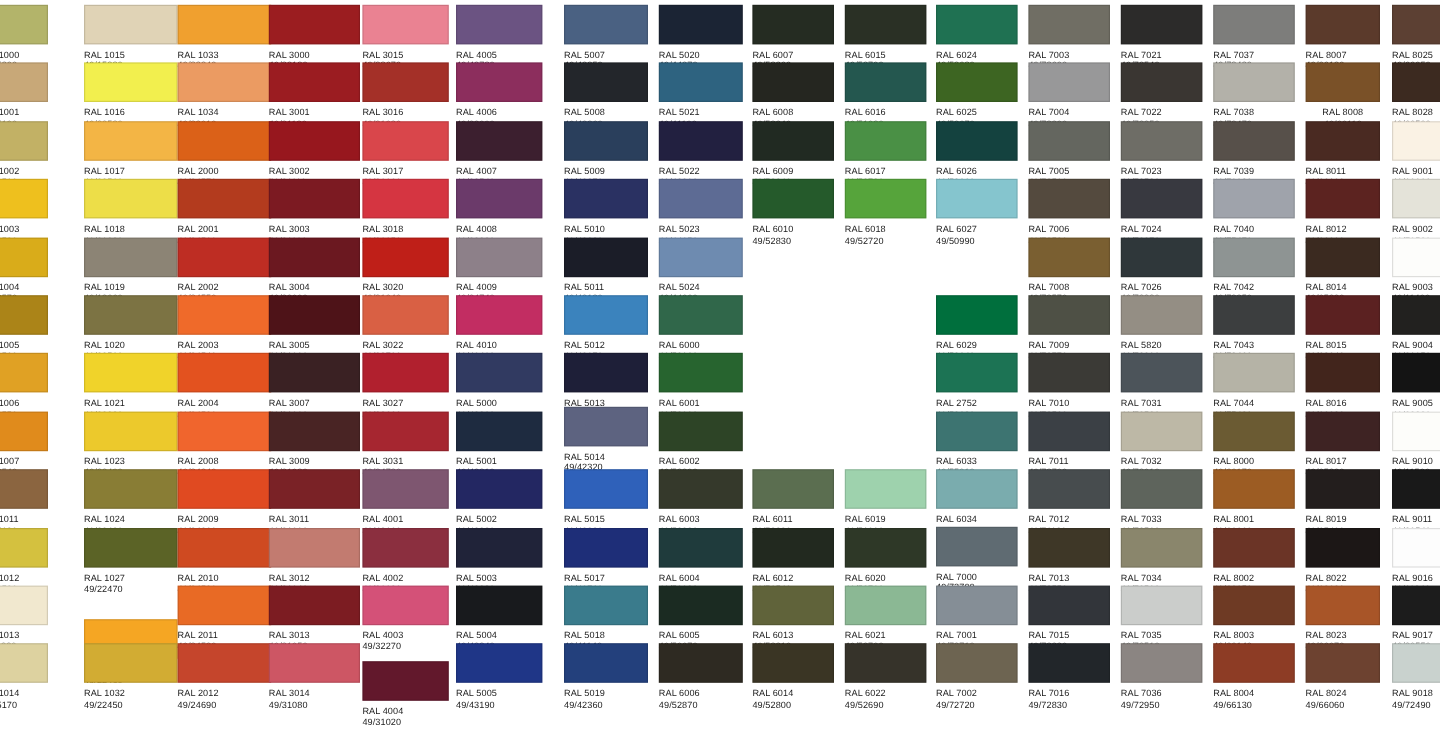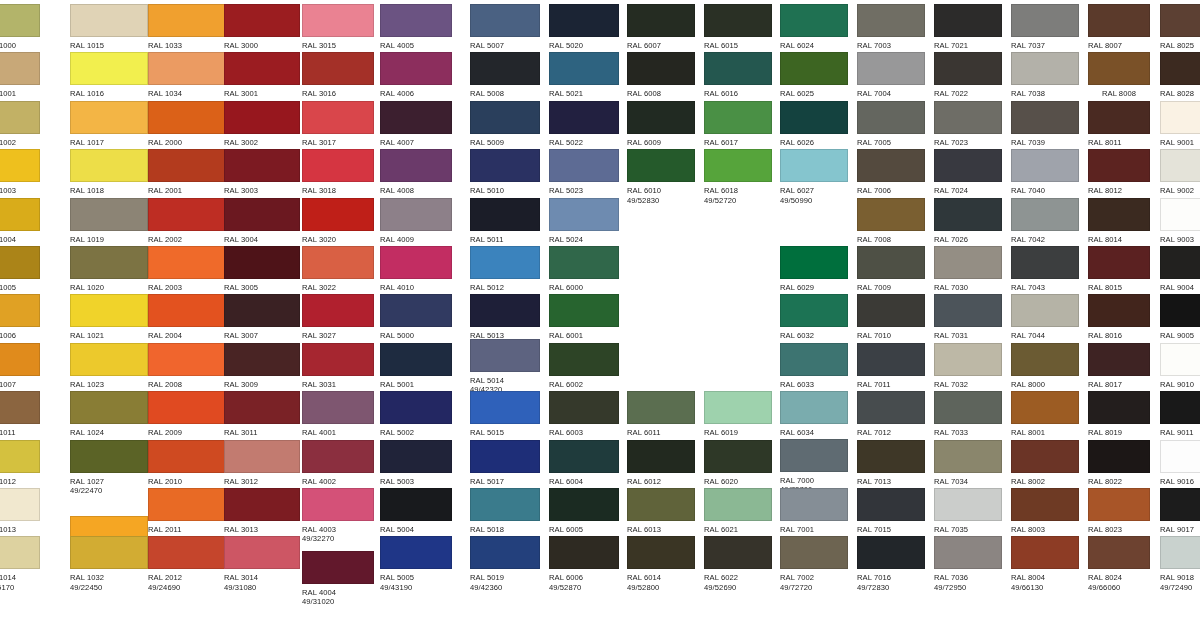--- a/index.html
+++ b/index.html
@@ -917,21 +917,21 @@
       <div class="ral-cell" style="top: 246px; width: 68px;">
         <div class="ral-swatch" title="RAL 6029  49/52640" style="background: rgb(0, 111, 61);"></div>
         <div class="ral-label">
           <span class="ral-code">RAL 6029</span>
           <span class="ral-ref">49/52640</span>
         </div>
       </div>
       <div class="ral-cell" style="top: 294.4px; width: 68px;">
         <div class="ral-swatch" title="RAL 6032  49/52630" style="background: rgb(28, 115, 84);"></div>
         <div class="ral-label">
-          <span class="ral-code">RAL 6032</span>
+          <span class="ral-code">RAL 2752</span>
           <span class="ral-ref">49/52630</span>
         </div>
       </div>
       <div class="ral-cell" style="top: 342.8px; width: 68px;">
         <div class="ral-swatch" title="RAL 6033  49/55010" style="background: rgb(61, 116, 113);"></div>
         <div class="ral-label">
           <span class="ral-code">RAL 6033</span>
           <span class="ral-ref">49/55010</span>
         </div>
       </div>
@@ -1084,21 +1084,21 @@
       <div class="ral-cell" style="top: 197.6px; width: 68px;">
         <div class="ral-swatch" title="RAL 7026  49/72880" style="background: rgb(47, 55, 58);"></div>
         <div class="ral-label">
           <span class="ral-code">RAL 7026</span>
           <span class="ral-ref">49/72880</span>
         </div>
       </div>
       <div class="ral-cell" style="top: 246px; width: 68px;">
         <div class="ral-swatch" title="RAL 7030  49/72890" style="background: rgb(148, 142, 132);"></div>
         <div class="ral-label">
-          <span class="ral-code">RAL 7030</span>
+          <span class="ral-code">RAL 5820</span>
           <span class="ral-ref">49/72890</span>
         </div>
       </div>
       <div class="ral-cell" style="top: 294.4px; width: 68px;">
         <div class="ral-swatch" title="RAL 7031  49/72520" style="background: rgb(76, 84, 90);"></div>
         <div class="ral-label">
           <span class="ral-code">RAL 7031</span>
           <span class="ral-ref">49/72520</span>
         </div>
       </div>

